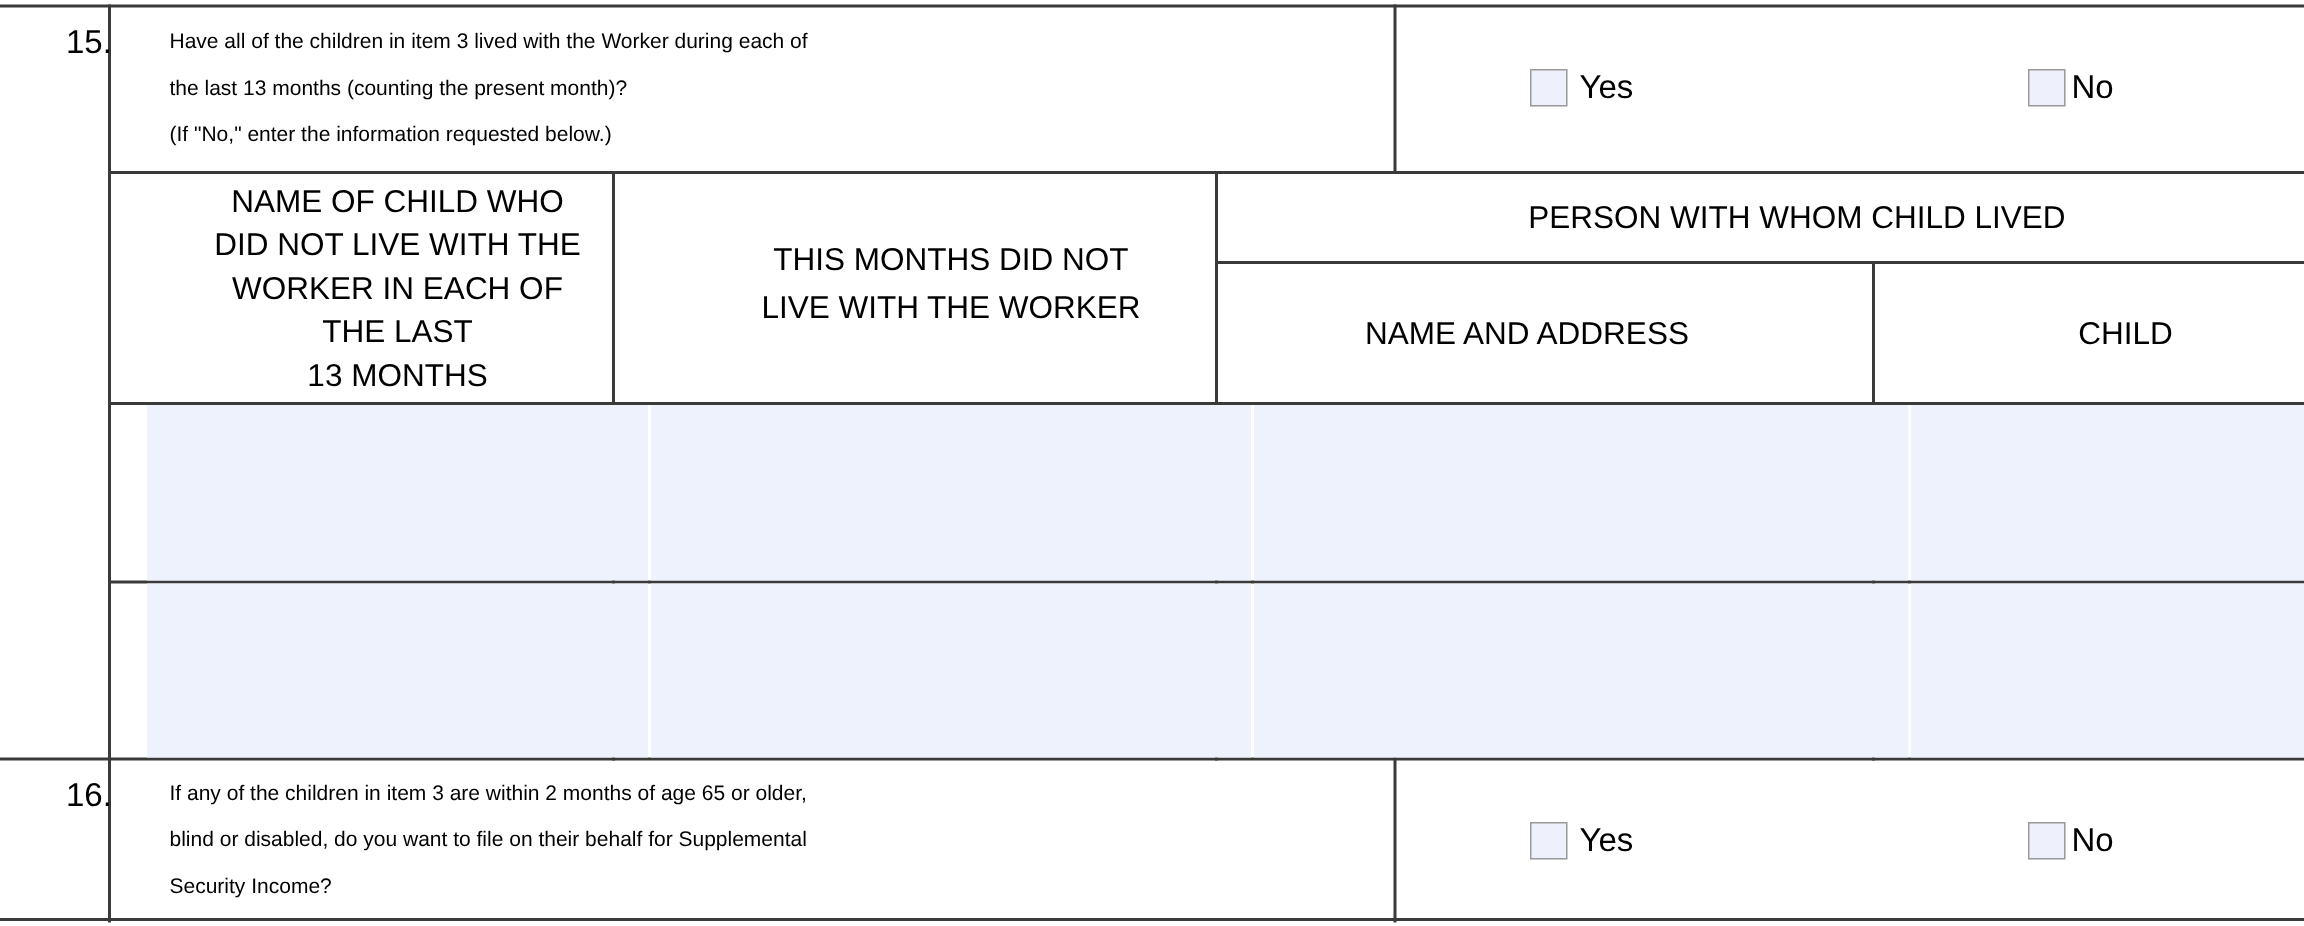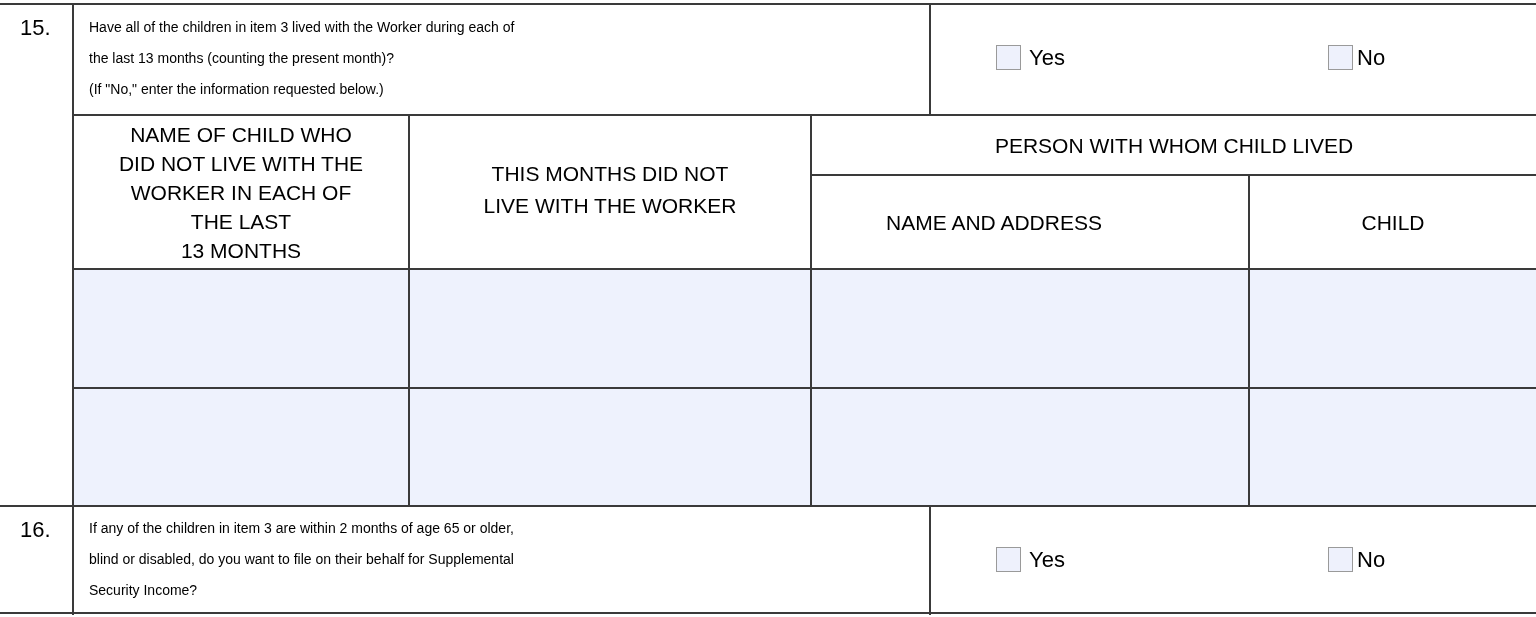--- a/index.html
+++ b/index.html
@@ -1,27 +1,27 @@
 <!DOCTYPE html>
 <html><head>
 <meta charset="utf-8">
 <style>
   html, body { margin: 0; padding: 0; background: #ffffff; }
   body { width: 1536px; height: 617px; position: relative; overflow: hidden;
          font-family: "Liberation Sans", sans-serif; color: #000; }
-  .abs { position: absolute; box-sizing: border-box; }
+  .abs { position: absolute; box-sizing: border-box; margin-left: 24px; }
   .hline { position: absolute; height: 2px; background: #3a3a3a; }
   .vline { position: absolute; width: 2px; background: #3a3a3a; }
   .num { font-size: 22px; }
   .q { font-size: 14px; line-height: 31px; }
   .hdr { font-size: 21px; line-height: 29px; text-align: center;
          display: flex; align-items: center; justify-content: center; }
   .cell-input { background: #eef2fd; border: none; outline: none; padding: 6px 8px;
                 font-family: "Liberation Sans", sans-serif; font-size: 18px; resize: none; }
-  .cbx { display: flex; align-items: flex-start; gap: 8px; font-size: 22px; cursor: pointer; }
+  .cbx { display: flex; align-items: center; gap: 8px; font-size: 22px; cursor: pointer; }
   .box { width: 25px; height: 25px; background: #eef1fc; border: 1.5px solid #9a9a9a;
          box-sizing: border-box; display: inline-block; }
 </style>
 </head>
 <body>
 
 <div class="hline" style="left:0;top:3px;width:1536px;"></div>
 <div class="vline" style="left:72px;top:3px;height:612px;"></div>
 <div class="vline" style="left:929px;top:3px;height:113px;"></div>
 <div class="hline" style="left:72px;top:114px;width:1464px;"></div>

